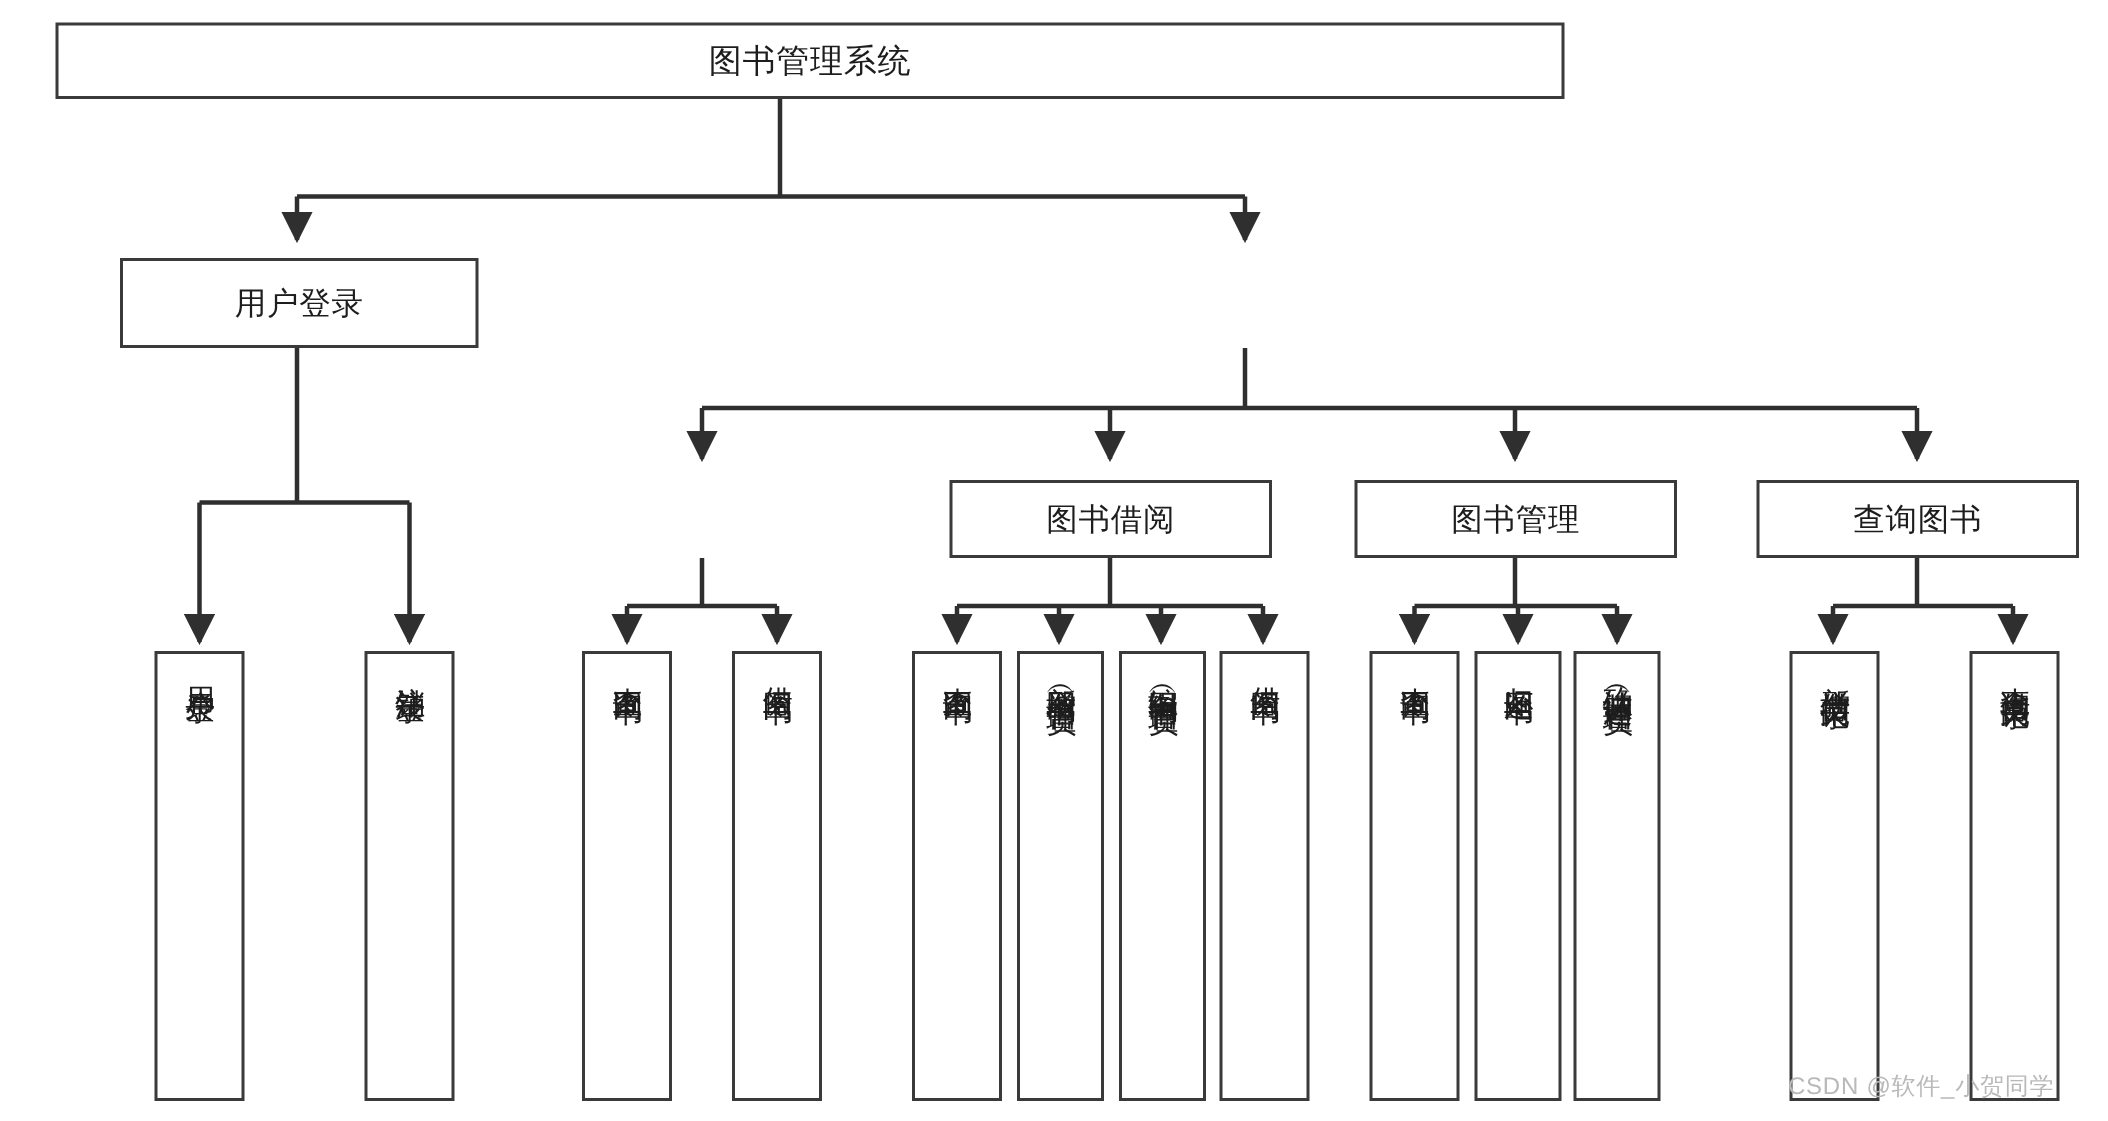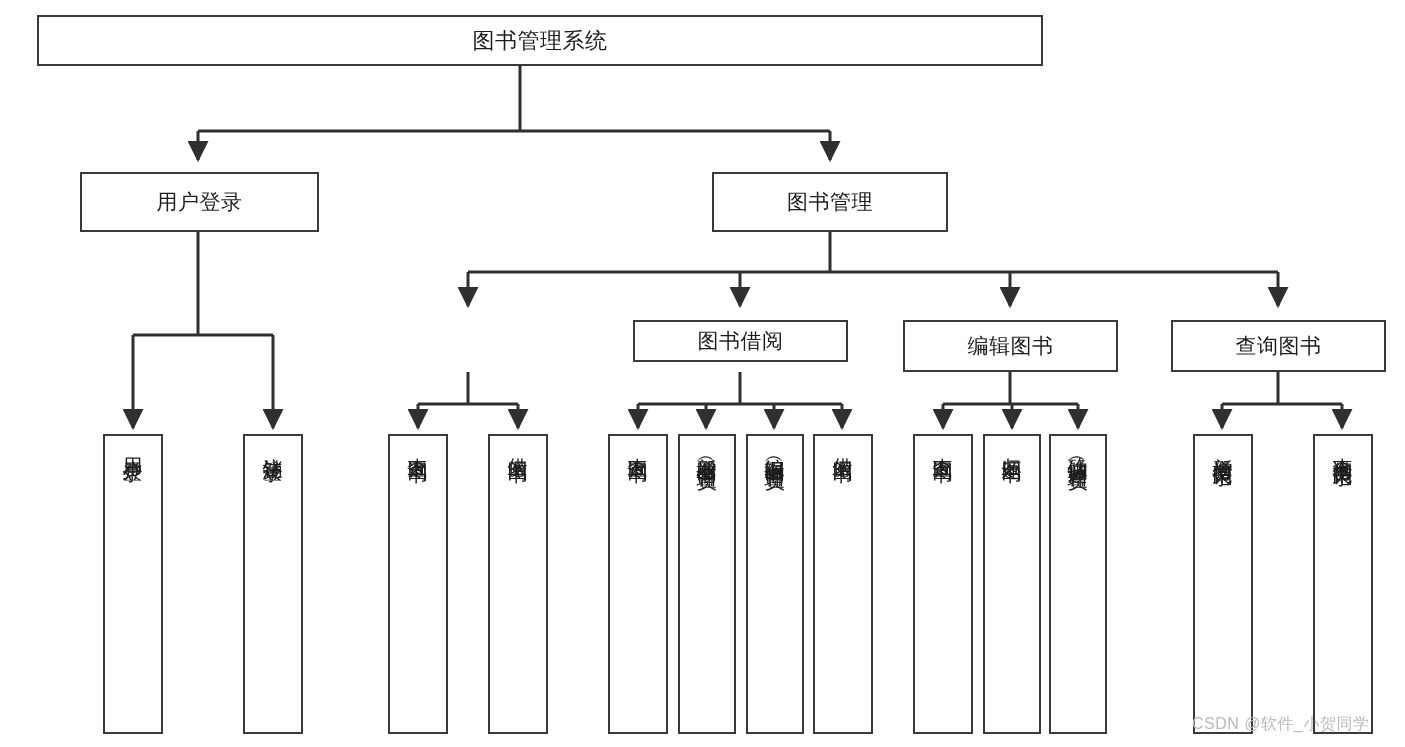--- a/index.html
+++ b/index.html
@@ -119,29 +119,26 @@
     </g>
   </svg>
 
   <div class="node root" style="left:17px; top:15px; width:1006px; height:51px;">
     <span>图书管理系统</span>
   </div>
 
   <div class="node horizontal" style="left:80px; top:172px; width:239px; height:60px;">
     <span>用户登录</span>
   </div>
-  <div class="node horizontal" style="left:712px; top:172px; width:236px; height:60px;">
-    <span>图书管理</span>
-  </div>
 
-  <div class="node horizontal" style="left:633px; top:320px; width:215px; height:42px;">
+  <div class="node horizontal" style="left:633px; top:320px; width:215px; height:52px;">
     <span>图书借阅</span>
   </div>
   <div class="node horizontal" style="left:903px; top:320px; width:215px; height:52px;">
-    <span>编辑图书</span>
+    <span>图书管理</span>
   </div>
   <div class="node horizontal" style="left:1171px; top:320px; width:215px; height:52px;">
     <span>查询图书</span>
   </div>
 
   <div class="node vertical" style="left:103px; top:434px; width:60px; height:300px;">
     <span class="vlabel">用户登录</span>
   </div>
   <div class="node vertical" style="left:243px; top:434px; width:60px; height:300px;">
     <span class="vlabel">注销登录</span>

